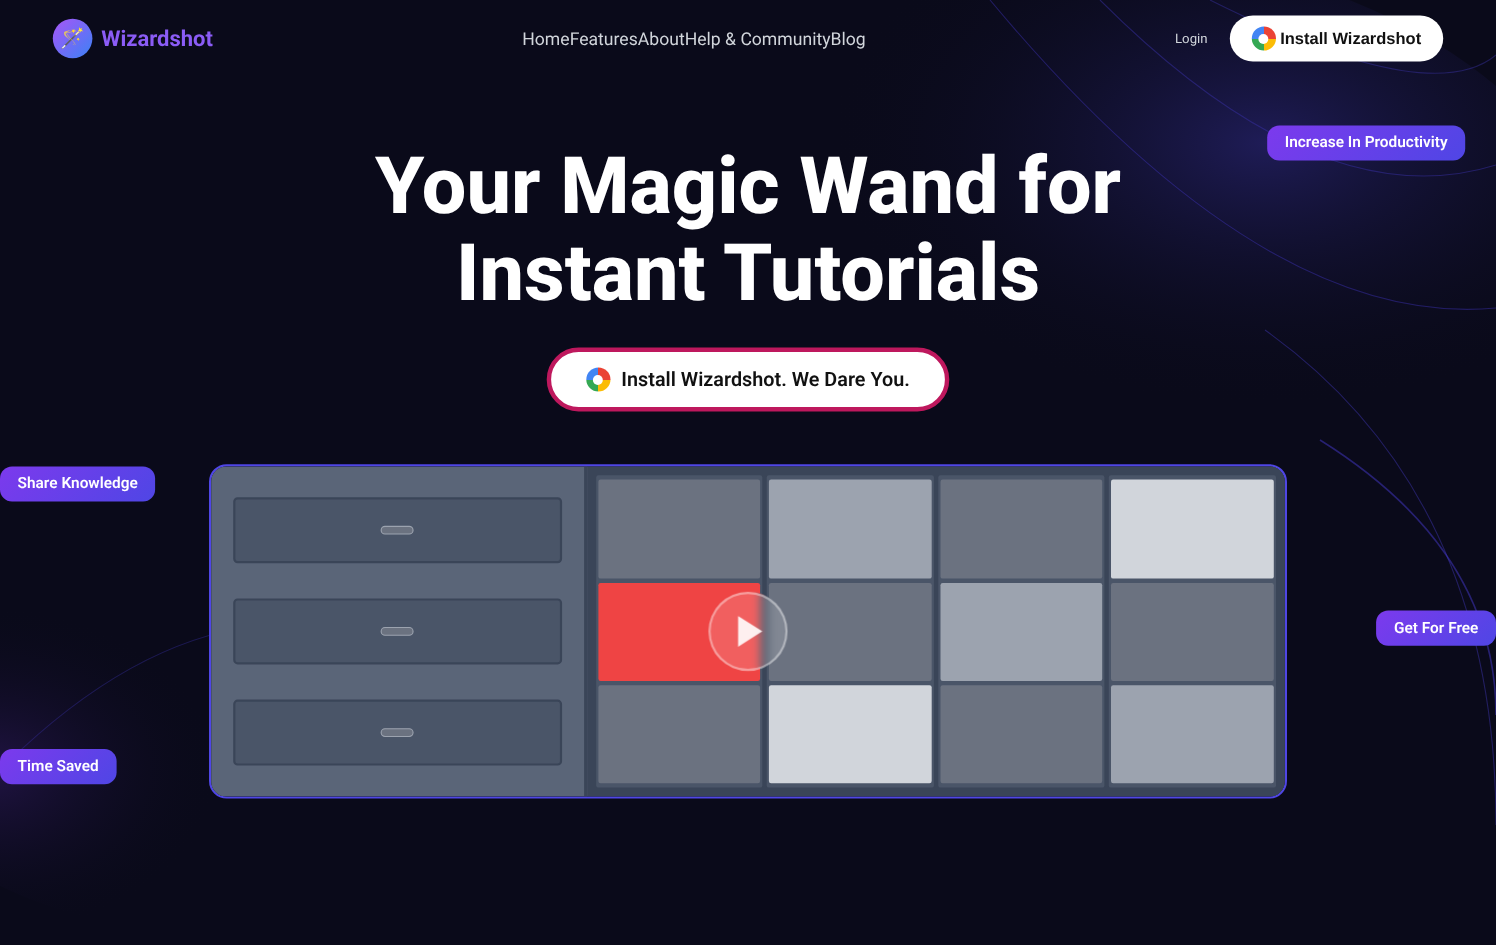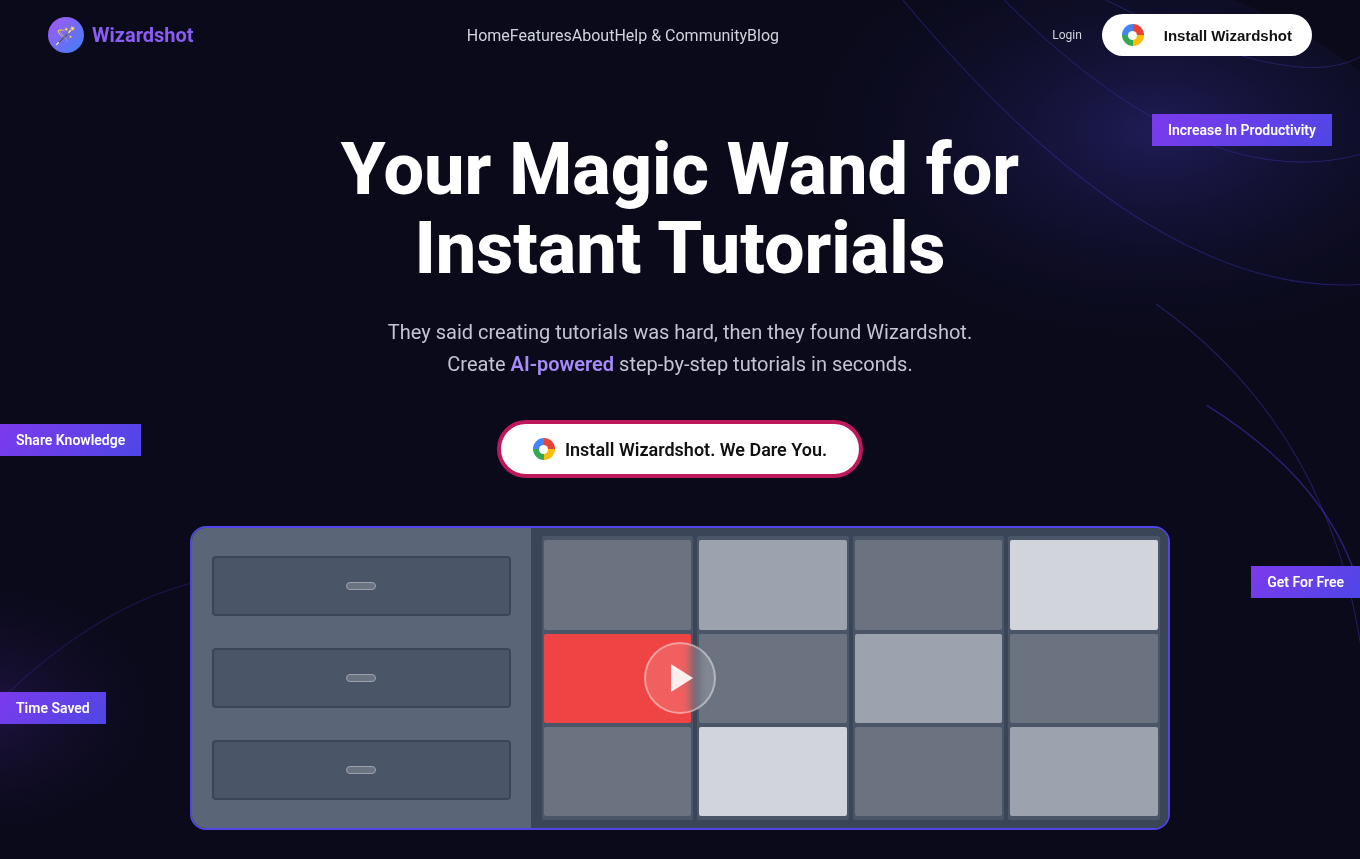--- a/index.html
+++ b/index.html
@@ -81,21 +81,21 @@
 
     .nav-login {
       color: #d1d5db;
       text-decoration: none;
       font-size: 12px;
     }
 
     .btn-install-nav {
       display: flex;
       align-items: center;
-      gap: 20px;
+      gap: 4px;
       background: #fff;
       color: #111;
       border: none;
       border-radius: 24px;
       padding: 10px 20px;
       font-size: 15px;
       font-weight: 600;
       cursor: pointer;
       white-space: nowrap;
     }
@@ -118,21 +118,21 @@
       width: 9px;
       height: 9px;
       background: #fff;
       border-radius: 50%;
     }
 
     
     .badge-floating {
       position: absolute;
       z-index: 5;
-      border-radius: 0;
+      border-radius: 11px;
       padding: 8px 16px;
       font-size: 14px;
       font-weight: 600;
       color: #fff;
       pointer-events: none;
     }
 
     .badge-increase-productivity {
       top: 114px;
       right: 28px;
@@ -376,26 +376,20 @@
 <div class="badge-floating badge-time-saved">Time Saved</div>
 
 <div class="badge-floating badge-get-for-free">Get For Free</div>
 
 <section class="hero">
   <h1 class="hero-title">
     <span>Your Magic Wand for</span><br>
     <span>Instant Tutorials</span>
   </h1>
 
-  <p class="hero-subtitle">
-    <span>They said creating tutorials was hard, then they found Wizardshot.</span><br>
-    <span>Create</span>
-    <span class="ai-powered">AI-powered</span>
-    <span>step-by-step tutorials in seconds.</span>
-  </p>
 
   <a href="#" class="btn-install-hero">
     <div class="chrome-icon"></div>
     <span>Install Wizardshot. We Dare You.</span>
   </a>
 
   
   <div class="video-wrapper">
     <div class="video-placeholder">
       <div class="cabinet-scene">

